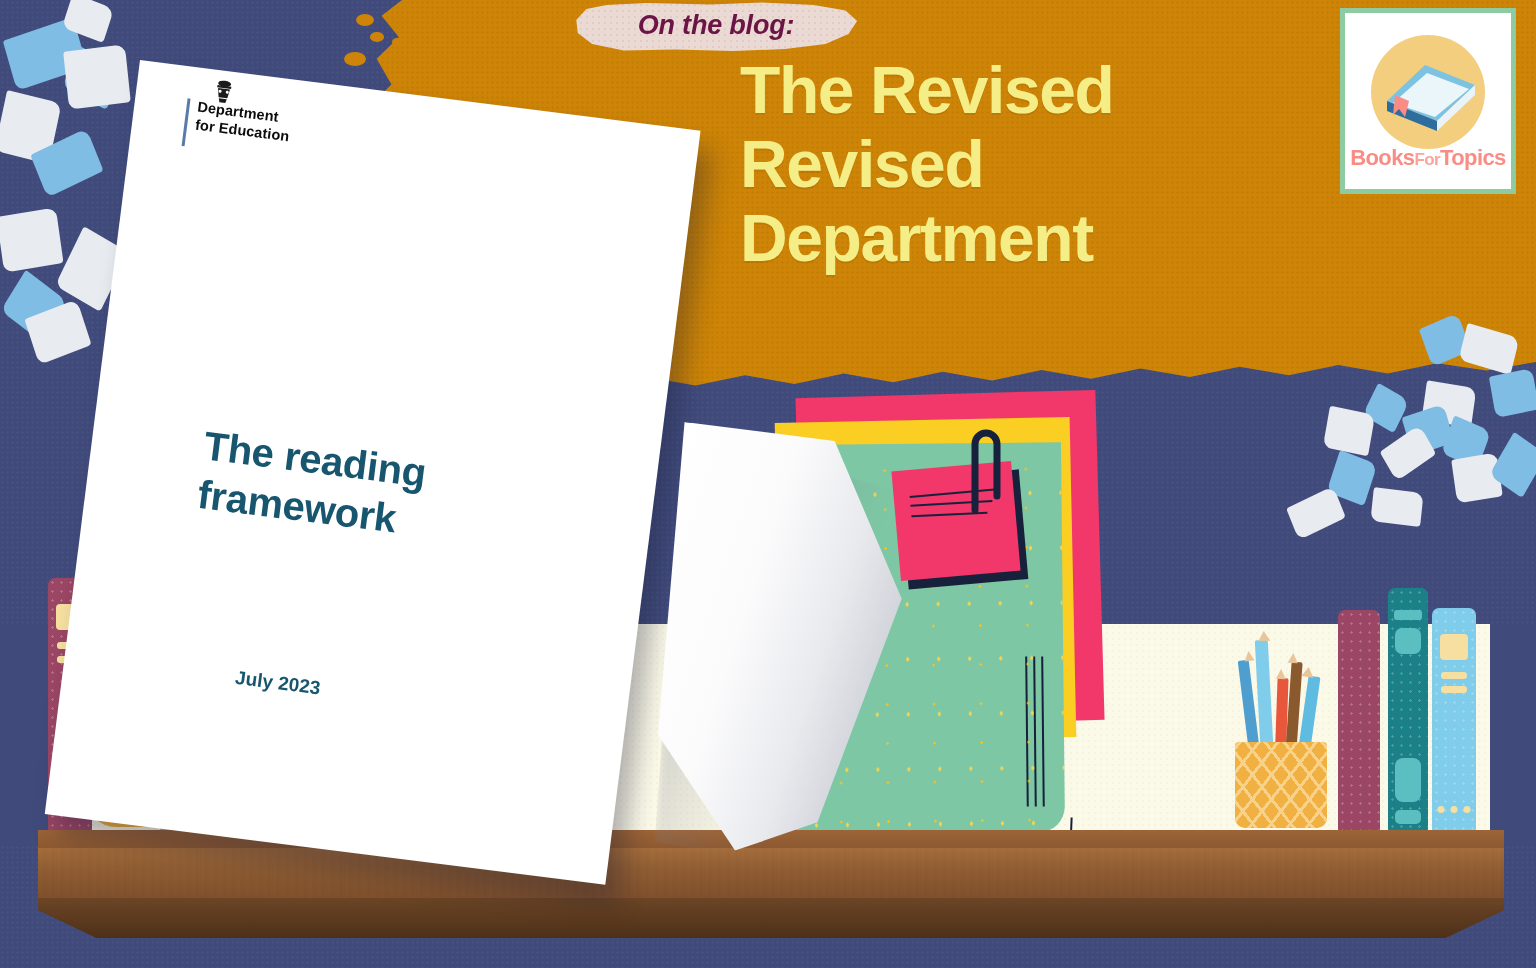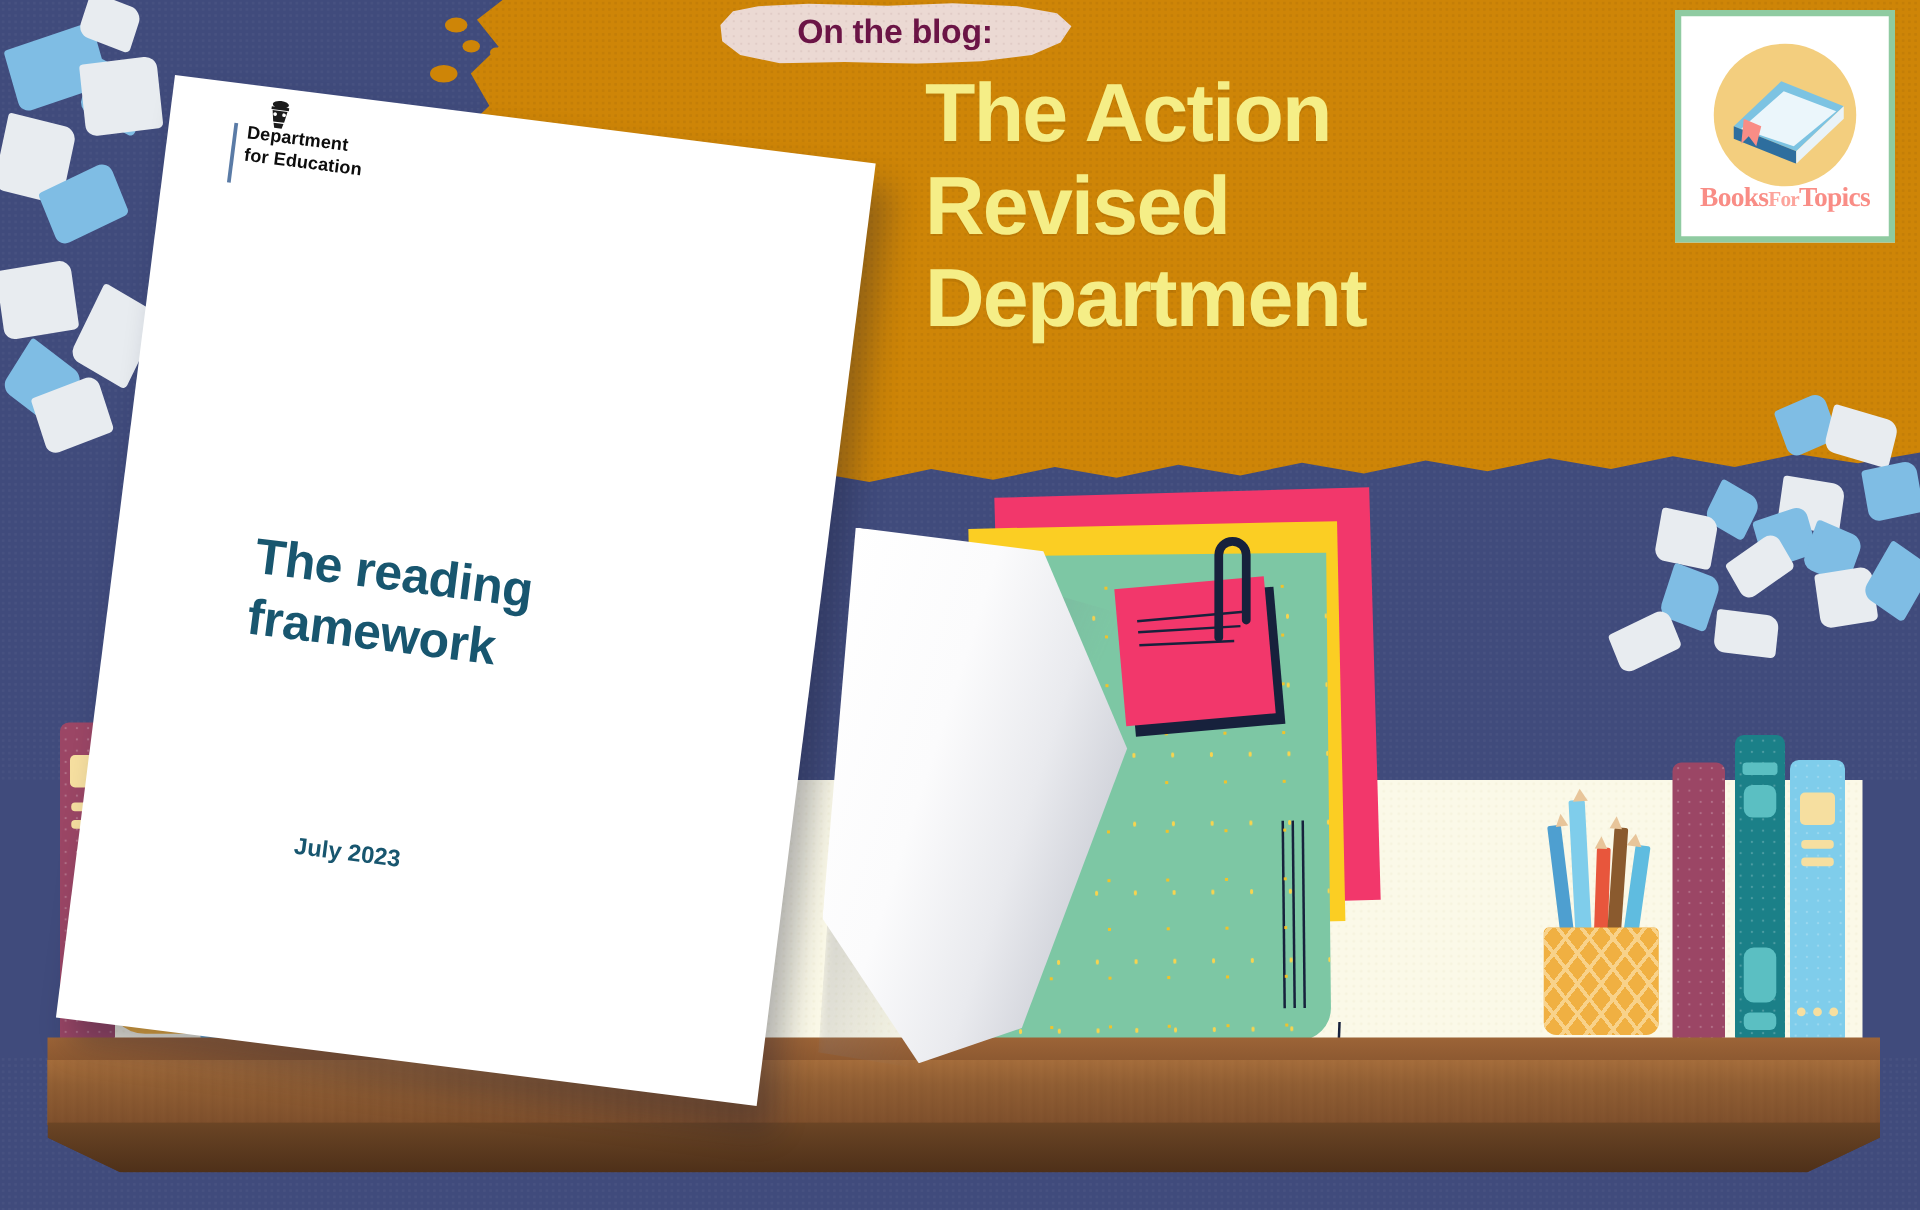--- a/index.html
+++ b/index.html
@@ -131,21 +131,21 @@
   .cup{position:absolute;left:1235px;top:742px;width:92px;height:86px;background:#F0B042;
     border-radius:4px 4px 10px 10px;overflow:hidden;}
   .cup .mesh{position:absolute;inset:0;
     background-image:
       repeating-linear-gradient(52deg, #F8D28A 0 3px, transparent 3px 15px),
       repeating-linear-gradient(-52deg,#F8D28A 0 3px, transparent 3px 15px);}
   .pencil{position:absolute;border-radius:2px;}
   .tip{position:absolute;width:0;height:0;}
 
   
-  .blog-badge{position:absolute;left:572px;top:2px;width:288px;height:50px;}
+  .blog-badge{position:absolute;left:572px;top:2px;width:288px;height:50px;font-style:italic;}
   .badge-brush{position:absolute;inset:0;background:#EBD9D3;
     clip-path:polygon(1.5% 36%, 5% 14%, 12% 6%, 26% 2%, 48% 5%, 66% 1%, 84% 6%,
                       95% 17%, 99% 38%, 96% 64%, 88% 84%, 74% 94%, 56% 98%,
                       36% 95%, 18% 97%, 7% 84%, 2% 62%);}
   .badge-brush::after{content:"";position:absolute;inset:0;
     background-image:radial-gradient(rgba(150,110,110,.13) 1px,transparent 1.2px);
     background-size:6px 6px;}
   .badge-text{position:absolute;inset:0;display:flex;align-items:center;justify-content:center;
     color:#6B1446;font-size:27px;font-weight:bold;letter-spacing:-.2px;padding-bottom:3px;}
 
@@ -155,21 +155,21 @@
   .bigline{color:#F5EE87;font-size:66px;font-weight:bold;line-height:1.06;letter-spacing:-1.4px;
     margin-top:4px;text-shadow:0 2px 0 rgba(120,74,6,.18);}
 
   
   .logo-card{position:absolute;left:1340px;top:8px;width:176px;height:186px;
     background:#FFFFFF;border:5px solid #8FCBA1;}
   .logo-circle{position:absolute;left:50%;top:22px;transform:translateX(-50%);
     width:114px;height:114px;border-radius:50%;background:#F3CE7E;}
   .logo-book{position:absolute;left:50%;top:44px;transform:translateX(-50%);width:106px;height:74px;}
   .logo-word{position:absolute;left:0;right:0;top:132px;text-align:center;
-    font-size:22px;font-weight:bold;color:#F98D86;letter-spacing:-.6px;white-space:nowrap;font-family:Liberation Serif, serif;}
+    font-size:22px;font-weight:bold;color:#F98D86;letter-spacing:-.6px;white-space:nowrap;}
   .logo-word .mid{font-size:17px;font-weight:600;color:#FCA49C;}
 </style>
 </head>
 <body>
 
 <div class="stage">
 
   <div class="navy-bg"></div>
   <div class="navy-texture"></div>
 
@@ -359,21 +359,21 @@
       <div class="curl-leaf"></div>
     </div>
   </div>
 
   <div class="blog-badge">
     <div class="badge-brush"></div>
     <div class="badge-text">On the blog:</div>
   </div>
 
   <div class="headline">
-    <div class="bigline">The Action</div>
+    <div class="bigline">The Revised</div>
     <div class="bigline">Revised</div>
     <div class="bigline">Department</div>
   </div>
 
   <div class="logo-card">
     <div class="logo-circle"></div>
     <svg class="logo-book" viewBox="0 0 106 74">
       <path d="M12 44 L50 8 L100 28 L62 64 Z" fill="#7CC3E2"></path>
       <path d="M12 44 L12 54 L62 74 L62 64 Z" fill="#2E6E9E"></path>
       <path d="M62 64 L62 74 L100 38 L100 28 Z" fill="#E9F3F8"></path>

